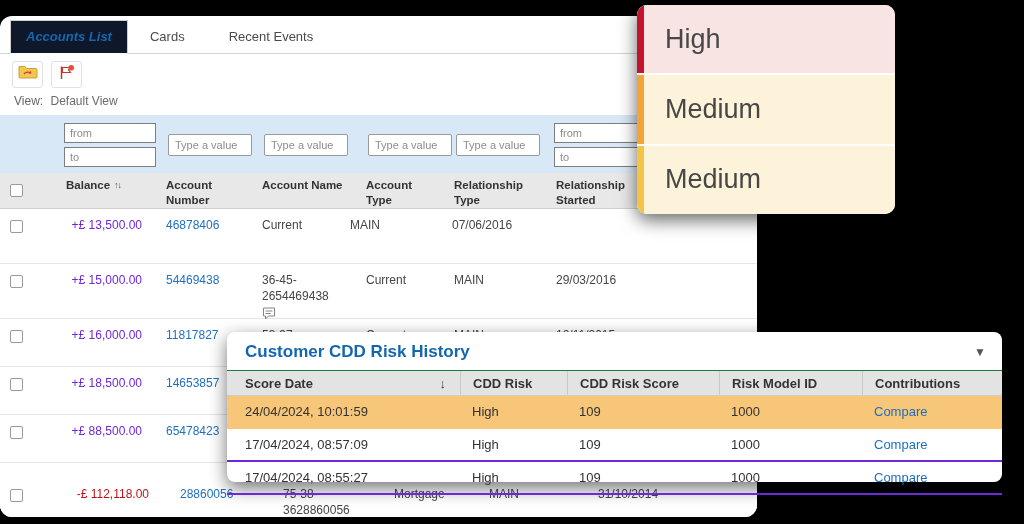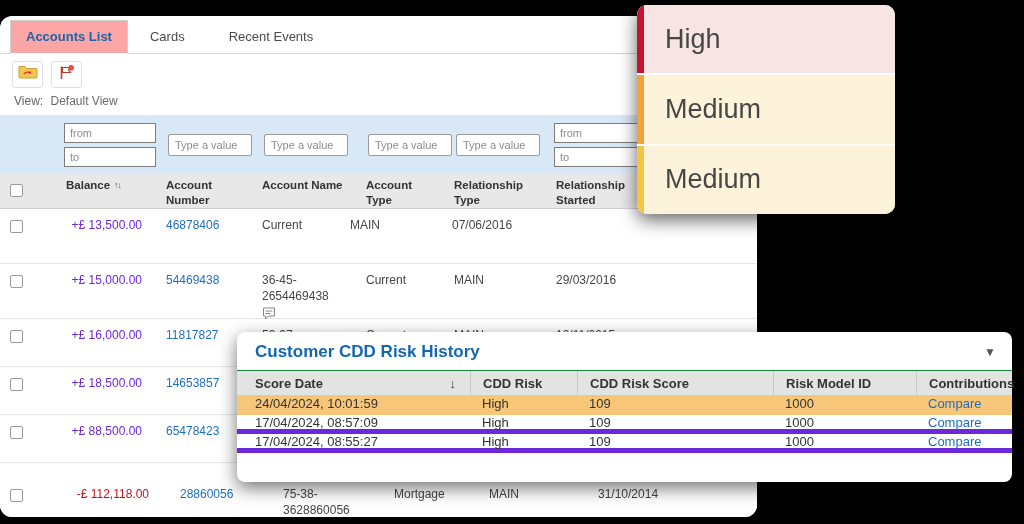--- a/index.html
+++ b/index.html
@@ -25,21 +25,21 @@
     padding: 7px 0 0 10px; height: 38px;
     border-bottom: 1px solid #d4d4d4;
   }
   .tab {
     font-size: 13px; color: #4a4a4a;
     padding: 8px 22px 9px 22px; cursor: pointer; white-space: nowrap;
   }
   .tab.active {
     color: #1467af; font-weight: bold;
     border: 1px solid #cfcfcf; border-bottom: 1px solid #fff;
-    margin-bottom: -1px; background: #fca5a5; padding: 8px 15px 9px 15px;
+    margin-bottom: -1px; background: #0f172a; padding: 8px 15px 9px 15px; font-style: italic;
   }
 
   .toolbar { display: flex; gap: 8px; padding: 7px 0 4px 12px; height: 37px; align-items: center; }
   .tool-btn {
     width: 31px; height: 27px; border: 1px solid #e1e1e1; border-radius: 3px;
     background: #fff; display: flex; align-items: center; justify-content: center; cursor: pointer;
   }
 
   .viewbar { padding: 3px 0 4px 14px; font-size: 12px; color: #666; height: 24px; }
   .viewbar .view-value { color: #6b6b6b; margin-left: 4px; }
@@ -107,51 +107,51 @@
     border-bottom: 2px solid rgba(255,255,255,.9);
   }
   .risk-row:last-child { border-bottom: none; }
   .strip { position: absolute; left: 0; top: 0; bottom: 0; width: 7px; }
   .risk-high   { background: #f8e4e3; } .risk-high .strip   { background: #c41230; }
   .risk-med    { background: #fcf3da; } .risk-med .strip    { background: #f2a33a; }
   .risk-med2   { background: #fcf3da; } .risk-med2 .strip   { background: #f5c445; }
 
   
   .cdd-panel {
-    position: absolute; left: 237px; top: 332px;
+    position: absolute; left: 227px; top: 332px;
     width: 775px; height: 150px;
     background: #fff; border-radius: 8px;
     box-shadow: 0 6px 18px rgba(0,0,0,.55); z-index: 6;
   }
   .cdd-title { font-size: 17px; font-weight: bold; color: #1467af; padding: 10px 0 0 18px; }
   .cdd-collapse { position: absolute; right: 16px; top: 13px; color: #555; font-size: 12px; cursor: pointer; }
   .cdd-table { margin-top: 8px; }
   .cdd-hrow {
     display: flex; background: #e3e3e3; height: 26px; align-items: stretch;
     font-size: 13px; font-weight: bold; color: #333;
     border-top: 1px solid #15803d; border-bottom: 1px solid #cdcdcd;
   }
   .cdd-hrow > div {
     display: flex; align-items: center; padding-left: 12px;
     border-left: 1px solid #c8c8c8; cursor: pointer;
   }
   .cdd-hrow > div:first-child { border-left: none; padding-left: 18px; }
   .hdr-sdate { justify-content: space-between; padding-right: 14px; }
   .cdd-sort { font-weight: bold; color: #333; font-size: 13px; }
   .cdd-row {
-    display: flex; height: 19px; align-items: center;
-    font-size: 13px; color: #333; border-bottom: 5px solid #6d28d9; cursor: pointer;
+    display: flex; height: 33px; align-items: center;
+    font-size: 13px; color: #333; border-bottom: 2px solid #6d28d9; cursor: pointer;
   }
   .cdd-row > div { padding-left: 12px; }
   .cdd-row > div:first-child { padding-left: 18px; }
   .cdd-row.highlight { background: #f7c678; border-bottom-color: #f7c678; }
   .c-sdate  { width: 233px; flex: none; }
   .c-risk   { width: 107px; flex: none; }
   .c-score  { width: 152px; flex: none; }
-  .c-model  { width: 143px; flex: none; margin-left: 44px; }
+  .c-model  { width: 143px; flex: none; }
   .c-contrib{ width: 140px; flex: none; }
   .compare-link { color: #1a6fc4; text-decoration: none; cursor: pointer; }
 </style>
 </head>
 <body>
 
 <div class="main-panel">
 
   <div class="tabbar">
     <div class="tab active">Accounts List</div>

